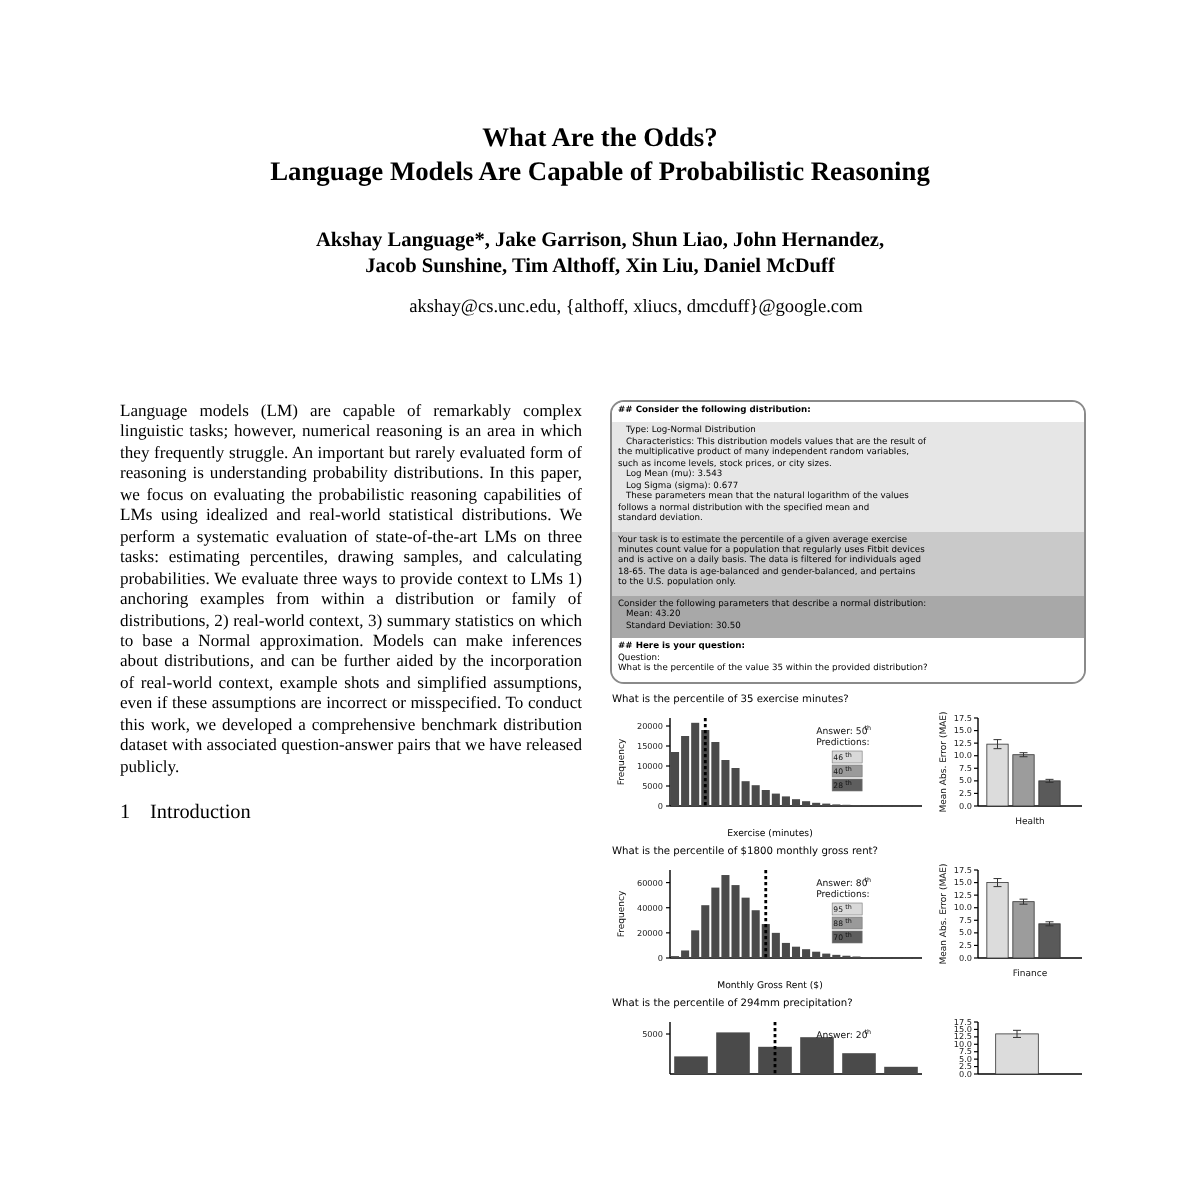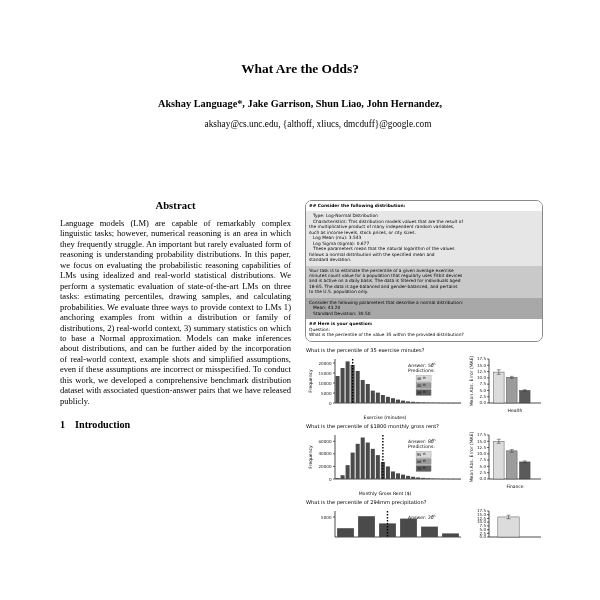--- a/index.html
+++ b/index.html
@@ -35,21 +35,21 @@
     margin:0 0 7px 0;letter-spacing:.1px;
   }
   .body-text{
     font-size:8.55px;line-height:10.45px;
     text-align:justify;
     text-justify:inter-word;
     hyphens:none;
     margin:0;
   }
   .sec-head{
-    font-weight:bold;font-size:10.2px;
+    font-weight:normal;font-size:10.2px;
     margin:13px 0 6px 0;
   }
   .sec-head .num{display:inline-block;width:15px;}
 
   
   .prompt-box{
     border:1px solid #8a8a8a;
     border-radius:7px;
     overflow:hidden;
     background:#fff;
@@ -92,30 +92,31 @@
   .anno-sup{font-family:"DejaVu Sans", sans-serif;font-size:3.2px;fill:#111;}
   .predlbl{font-family:"DejaVu Sans", sans-serif;font-size:3.8px;fill:#111;}
 </style>
 </head>
 <body>
 
 <div class="page">
 
   <div class="title-block">
     <div class="title-line">What Are the Odds?</div>
+    <div class="title-line">Language Models Are Capable of Probabilistic Reasoning</div>
     <div class="authors">
       <div>Akshay Language*, Jake Garrison, Shun Liao, John Hernandez,</div>
+      <div>Jacob Sunshine, Tim Althoff, Xin Liu, Daniel McDuff</div>
     </div>
     <div class="email">akshay@cs.unc.edu, {althoff, xliucs, dmcduff}@google.com</div>
   </div>
 
   <div class="cols">
 
     <div class="col-left">
-      <div class="abs-head">Abstract</div>
       <p class="body-text">Language models (LM) are capable of remarkably complex linguistic tasks; however, numerical reasoning is an area in which they frequently struggle. An important but rarely evaluated form of reasoning is understanding probability distributions. In this paper, we focus on evaluating the probabilistic reasoning capabilities of LMs using idealized and real-world statistical distributions. We perform a systematic evaluation of state-of-the-art LMs on three tasks: estimating percentiles, drawing samples, and calculating probabilities. We evaluate three ways to provide context to LMs 1) anchoring examples from within a distribution or family of distributions, 2) real-world context, 3) summary statistics on which to base a Normal approximation. Models can make inferences about distributions, and can be further aided by the incorporation of real-world context, example shots and simplified assumptions, even if these assumptions are incorrect or misspecified. To conduct this work, we developed a comprehensive benchmark distribution dataset with associated question-answer pairs that we have released publicly.</p>
 
       <div class="sec-head">
         <span class="num">1</span><span>Introduction</span>
       </div>
     </div>
 
     <div class="col-right">
 
       <div class="prompt-box" id="prompt-box">

